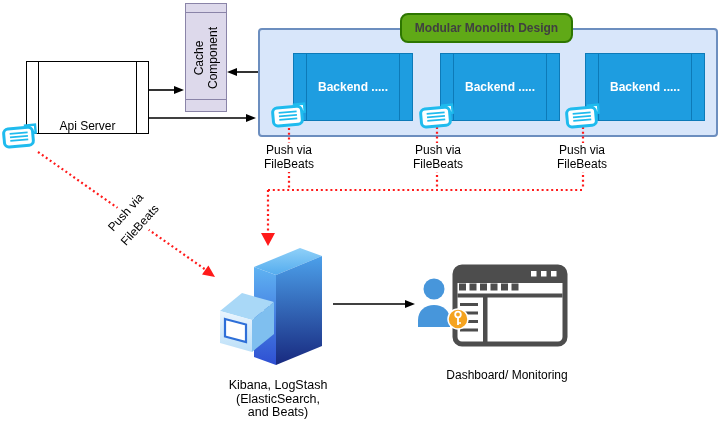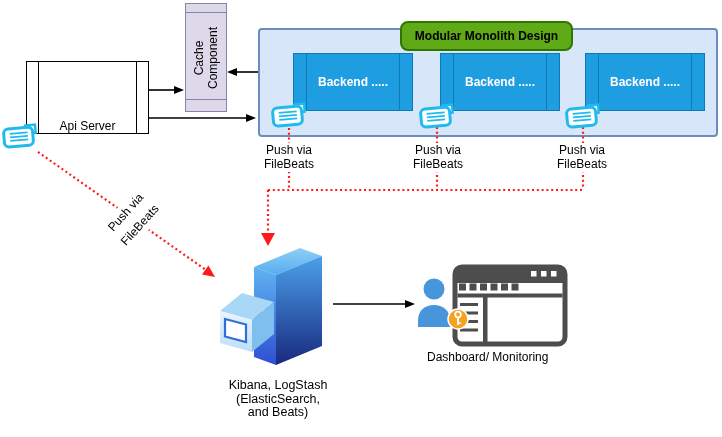--- a/index.html
+++ b/index.html
@@ -27,24 +27,24 @@
     transform:translate(-50%,-50%) rotate(-90deg);
     font-size:12px;line-height:14px;text-align:center;
   }
   .monolith{
     left:258px;top:28px;width:460px;height:109px;background:#D8E6FA;
     border:2px solid #6C8EBF;border-radius:4px;z-index:1;box-sizing:border-box;
   }
   .badge{
     left:400px;top:13px;width:173px;height:30px;background:#60A917;border:2px solid #2D7600;
     border-radius:8px;z-index:3;box-sizing:border-box;display:flex;align-items:center;justify-content:center;
-    color:#000000;font-weight:bold;font-size:12px;margin-top:8px;
+    color:#404040;font-weight:bold;font-size:12px;
   }
   .backend{
-    top:53px;width:120px;height:58px;background:#1E9DE0;border:1.5px solid #0D7AB8;
+    top:53px;width:120px;height:68px;background:#1E9DE0;border:1.5px solid #0D7AB8;
     z-index:2;box-sizing:border-box;display:flex;align-items:center;justify-content:center;
     color:#fff;font-weight:bold;font-size:12px;
   }
   .backend .bvbar-l,.backend .bvbar-r{position:absolute;top:0;bottom:0;width:0;border-left:1.2px solid #0D7AB8;}
   .backend .bvbar-l{left:12px;} .backend .bvbar-r{right:12px;}
   .be1{left:293px;} .be2{left:440px;} .be3{left:585px;}
   
   .fbicon{width:36px;height:26px;z-index:6;transform:rotate(-5deg);}
   
   .pushlab{
@@ -53,21 +53,21 @@
   }
   .pushlab-diag{
     left:133px;top:219px;z-index:5;text-align:center;font-size:12px;line-height:19px;
     background:#fff;padding:0 3px;transform:translate(-50%,-50%) rotate(-48deg);
   }
   .elastic-label{
     left:208px;top:379px;width:140px;z-index:2;text-align:center;
     font-size:12.5px;line-height:13.5px;
   }
   .dash-label{
-    left:427px;top:350px;width:160px;z-index:2;font-size:12px;
+    left:427px;top:368px;width:160px;z-index:2;text-align:center;font-size:12px;
   }
   #arrows{left:0;top:0;z-index:4;pointer-events:none;}
   .shape-svg{z-index:2;}
   .icon-svg{z-index:6;}
 </style>
 </head>
 <body>
 
 <div id="canvas">
 

